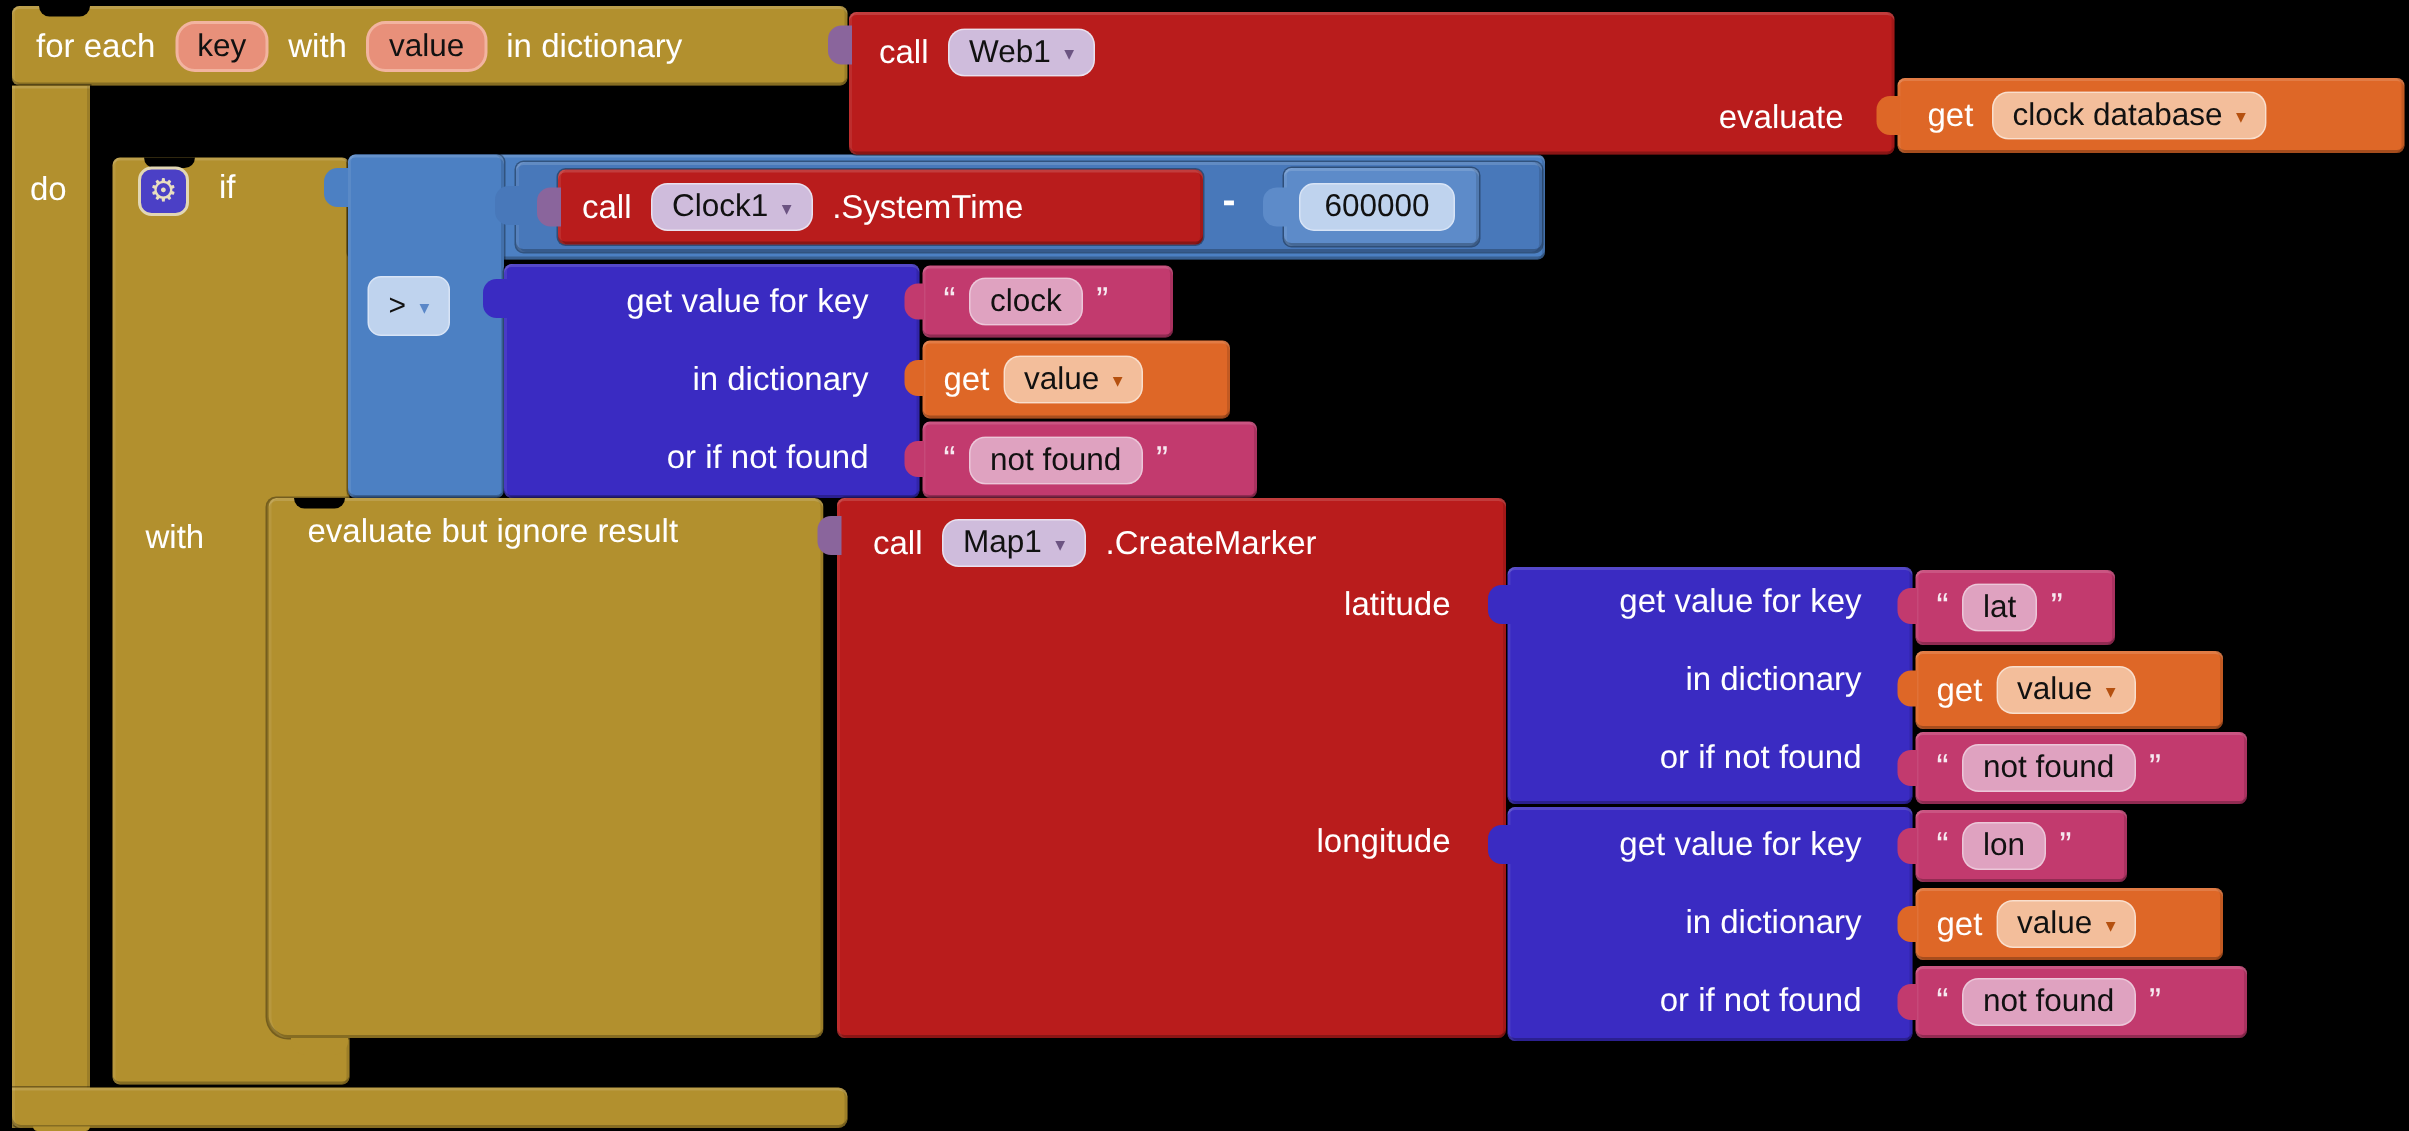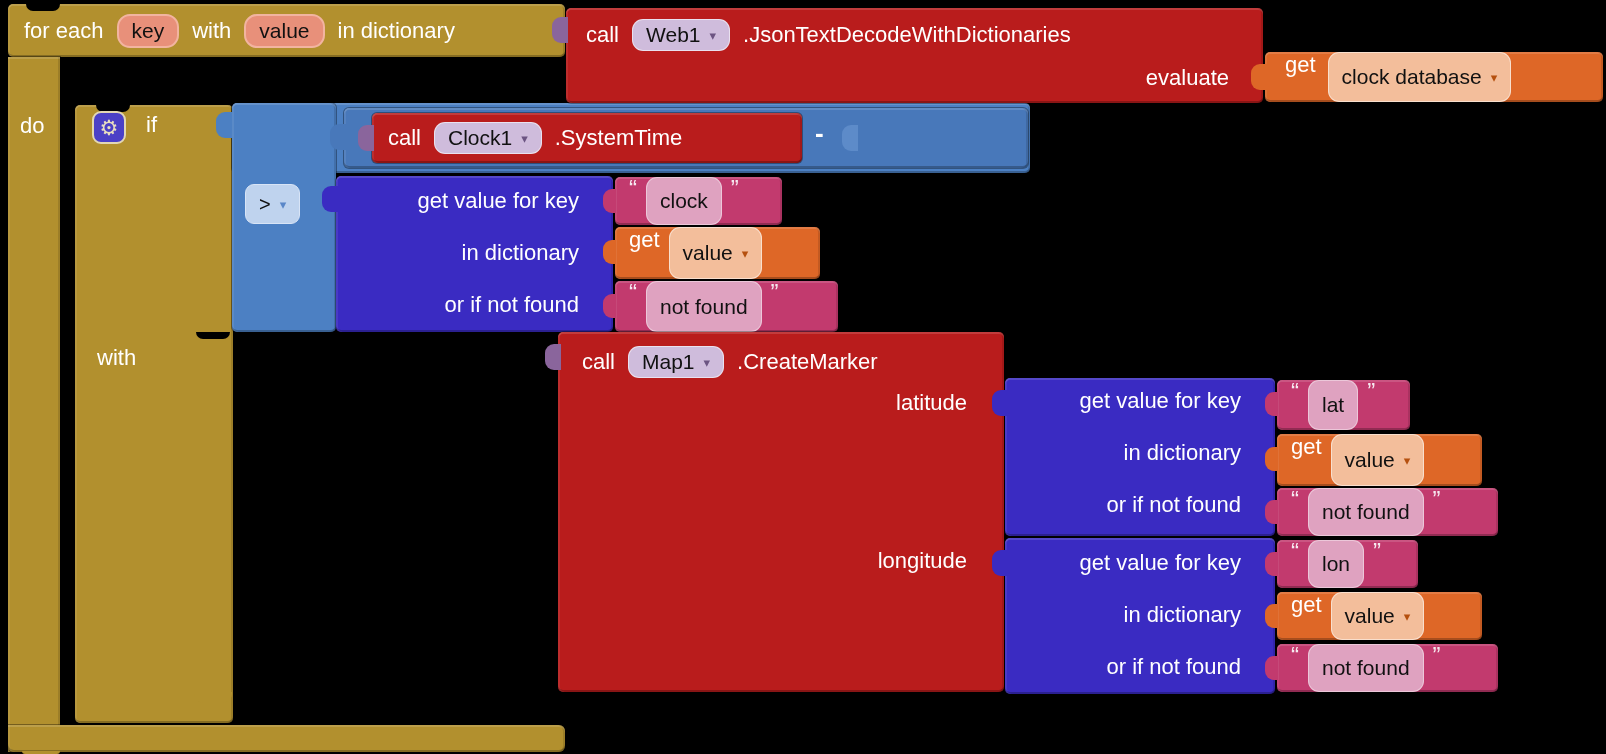--- a/index.html
+++ b/index.html
@@ -31,21 +31,21 @@
   .quote{color:#F6E9F0;font-size:24px;line-height:1;}
   .bump{position:absolute;width:16px;height:26px;border-radius:9px 0 0 9px;}.b-purple{background:#8A659C}.b-blue{background:#4C80C3}
   .b-blue2{background:#4878BA}.b-blue3{background:#5D8BC9}.b-indigo{background:#3A2BC2}
   .b-magenta{background:#C23A6E}.b-orange{background:#DE6727}
   .notch{position:absolute;height:7px;background:#000;border-radius:0 0 9px 9px;width:34px;}
   .nub{position:absolute;background:#B2902E;border-radius:0 0 9px 9px;}
   .gear{position:absolute;left:92px;top:111px;width:34px;height:33px;background:#4B40C6;
         border:2px solid #E2D7B4;border-radius:9px;display:flex;align-items:center;
         justify-content:center;color:#E9DFC0;font-size:21px;box-sizing:border-box;}
   .rlbl{position:absolute;color:#fff;font-size:22px;line-height:26px;white-space:nowrap;text-align:right;}
-  .vflex{display:flex;gap:9px;height:100%;padding-left:14px;box-sizing:border-box;}
+  .vflex{display:flex;align-items:center;gap:9px;height:100%;padding-left:14px;box-sizing:border-box;}
 </style>
 </head>
 <body>
 
 <div id="stage">
 
   <div class="blk olive" style="left:8px;top:4px;width:557px;height:53px;">
     <div class="rowflex" style="left:16px;top:0;height:53px;">
       <span>for each</span>
       <span class="pill pill-salmon">
@@ -87,20 +87,27 @@
       <span>call</span>
       <span class="pill pill-purple">
         <span>Clock1</span>
         <span class="caret" style="color:#6C5482;">▾</span>
       </span>
       <span>.SystemTime</span>
     </div>
   </div>
   <div class="bump b-purple" style="left:358px;top:125px;"></div>
   <div class="lbl" style="left:815px;top:120px;font-size:26px;font-weight:bold;">-</div>
+  <div class="blk blue3" style="left:856px;top:112px;width:130px;height:52px;">
+    <div class="vflex" style="padding-left:10px;">
+      <span class="pill pill-lblue" style="padding:3px 16px;">
+          <span>600000</span>
+        </span>
+    </div>
+  </div>
   <div class="bump b-blue3" style="left:842px;top:125px;"></div>
 
   <div class="blk indigo" style="left:336px;top:176px;width:277px;height:156px;">
     <div class="rlbl" style="right:34px;top:12px;">get value for key</div>
     <div class="rlbl" style="right:34px;top:64px;">in dictionary</div>
     <div class="rlbl" style="right:34px;top:116px;">or if not found</div>
   </div>
   <div class="bump b-indigo" style="left:322px;top:186px;"></div>
 
   <div class="blk magenta" style="left:615px;top:177px;width:167px;height:48px;">
@@ -129,20 +136,23 @@
     <div class="vflex">
       <span class="quote">“</span>
       <span class="pill pill-pink">
           <span>not found</span>
         </span>
       <span class="quote">”</span>
     </div>
   </div>
   <div class="bump b-magenta" style="left:603px;top:294px;width:13px;height:24px;"></div>
 
+  <div class="blk olive" style="left:178px;top:332px;width:371px;height:360px;border-radius:6px 6px 6px 14px;border-left:1px solid rgba(0,0,0,.25);">
+    <div class="lbl" style="left:26px;top:9px;">evaluate but ignore result</div>
+  </div>
   <div class="notch" style="left:196px;top:332px;"></div>
   <div class="nub" style="left:194px;top:692px;width:38px;height:11px;"></div>
 
   <div class="blk purple" style="left:558px;top:332px;width:446px;height:360px;">
     <div class="rowflex" style="left:24px;top:8px;height:44px;">
       <span>call</span>
       <span class="pill pill-purple">
         <span>Map1</span>
         <span class="caret" style="color:#6C5482;">▾</span>
       </span>
@@ -233,21 +243,20 @@
   </div>
   <div class="bump b-magenta" style="left:1265px;top:656px;width:13px;height:24px;"></div>
 
   <div class="blk purple" style="left:566px;top:8px;width:697px;height:95px;">
     <div class="rowflex" style="left:20px;top:6px;height:42px;">
       <span>call</span>
       <span class="pill pill-purple">
         <span>Web1</span>
         <span class="caret" style="color:#6C5482;">▾</span>
       </span>
-      <span>.JsonTextDecodeWithDictionaries</span>
     </div>
     <div class="rlbl" style="right:34px;top:57px;">evaluate</div>
   </div>
   <div class="bump b-purple" style="left:552px;top:17px;"></div>
 
   <div class="blk orange" style="left:1265px;top:52px;width:338px;height:50px;">
     <div class="vflex" style="padding-left:20px;gap:12px;">
       <span style="color:#fff;font-size:22px;">get</span>
       <span class="pill pill-lorange">
         <span>clock database</span>

